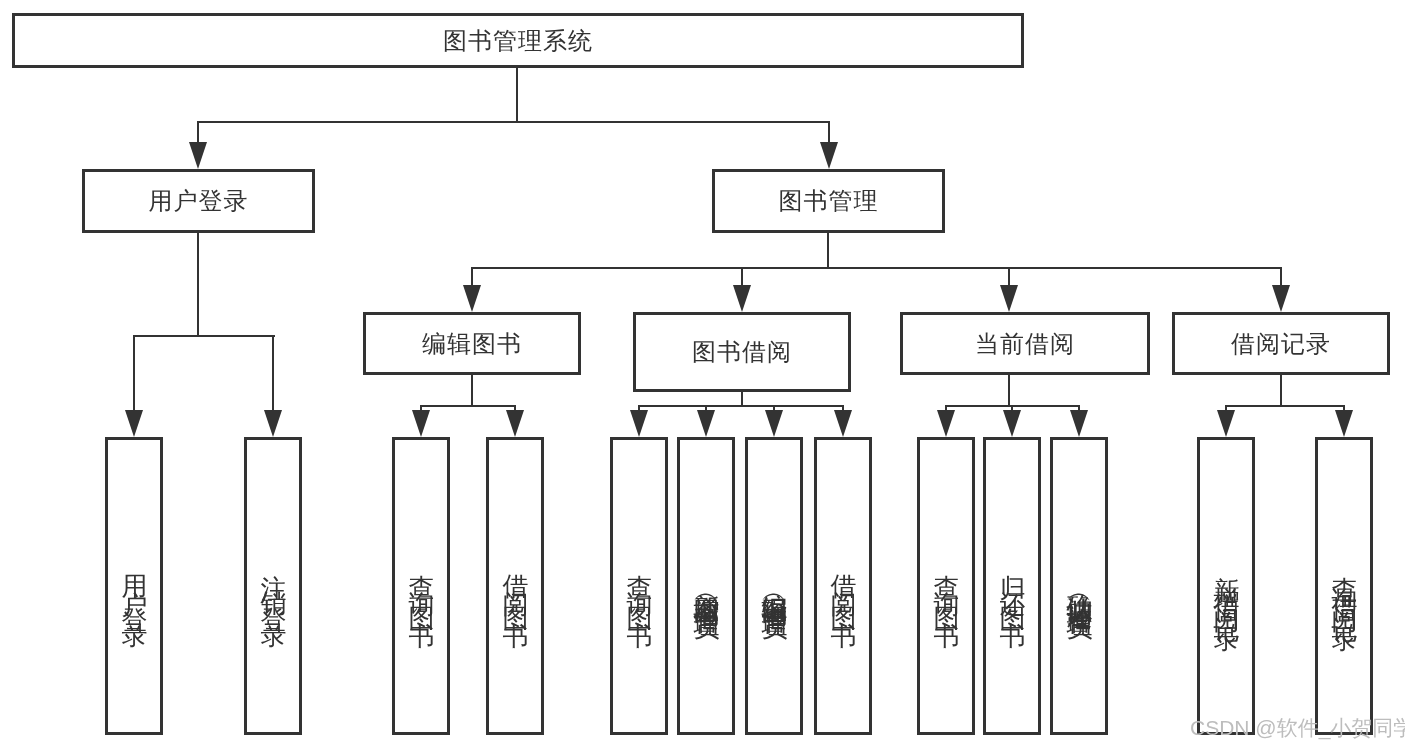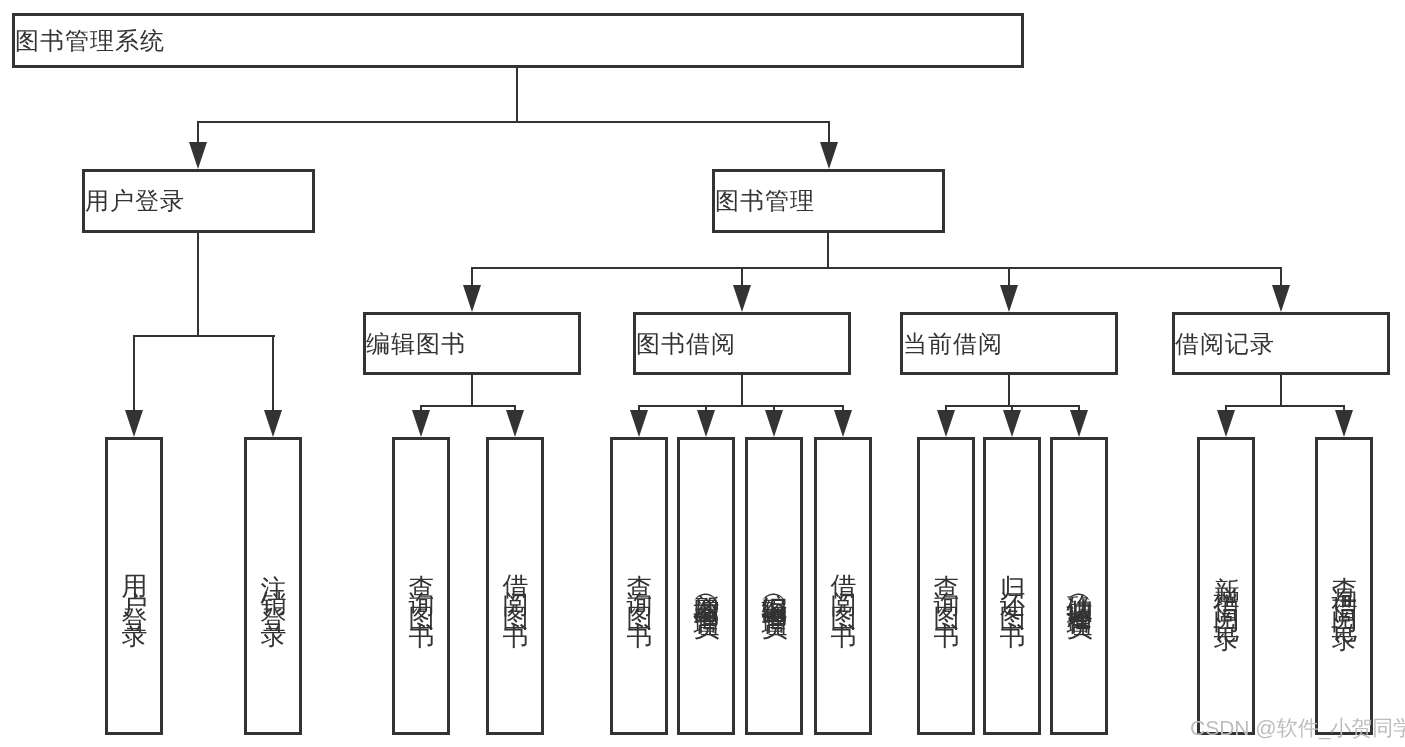--- a/index.html
+++ b/index.html
@@ -2,21 +2,21 @@
 <html><head>
 <meta charset="utf-8">
 <style>
   html,body{margin:0;padding:0;background:#fff;}
   #stage{
     position:relative;width:1405px;height:747px;background:#fff;overflow:hidden;
     font-family:"Liberation Sans","DejaVu Sans",sans-serif;color:#333;
   }
   .hbox{
     position:absolute;box-sizing:border-box;border:3px solid #333;background:#fff;
-    display:flex;align-items:center;
+    display:flex;align-items:center;justify-content:center;
     font-size:24px;color:#333;letter-spacing:1px;z-index:2;
   }
   .leaf{
     position:absolute;top:437px;width:58px;height:298px;box-sizing:border-box;
     border:3px solid #333;background:#fff;display:flex;align-items:center;justify-content:center;z-index:2;
   }
   .leaf span{
     writing-mode:vertical-rl;text-orientation:mixed;
     font-size:26px;line-height:1.15;color:#333;
   }
@@ -49,25 +49,25 @@
   </div>
 
   <div class="hbox" style="left:712px;top:169px;width:233px;height:64px;font-family:Liberation Mono, monospace;">
     <span>图书管理</span>
   </div>
 
   <div class="hbox" style="left:363px;top:312px;width:218px;height:63px;">
     <span>编辑图书</span>
   </div>
 
-  <div class="hbox" style="left:633px;top:312px;width:218px;height:63px;">
+  <div class="hbox" style="left:633px;top:312px;width:218px;height:80px;">
     <span>图书借阅</span>
   </div>
 
-  <div class="hbox" style="left:900px;top:312px;width:218px;height:63px;">
+  <div class="hbox" style="left:900px;top:312px;width:250px;height:63px;">
     <span>当前借阅</span>
   </div>
 
   <div class="hbox" style="left:1172px;top:312px;width:218px;height:63px;">
     <span>借阅记录</span>
   </div>
 
   <div class="leaf" style="left:105px;">
     <span class="ls16">用户登录</span>
   </div>

